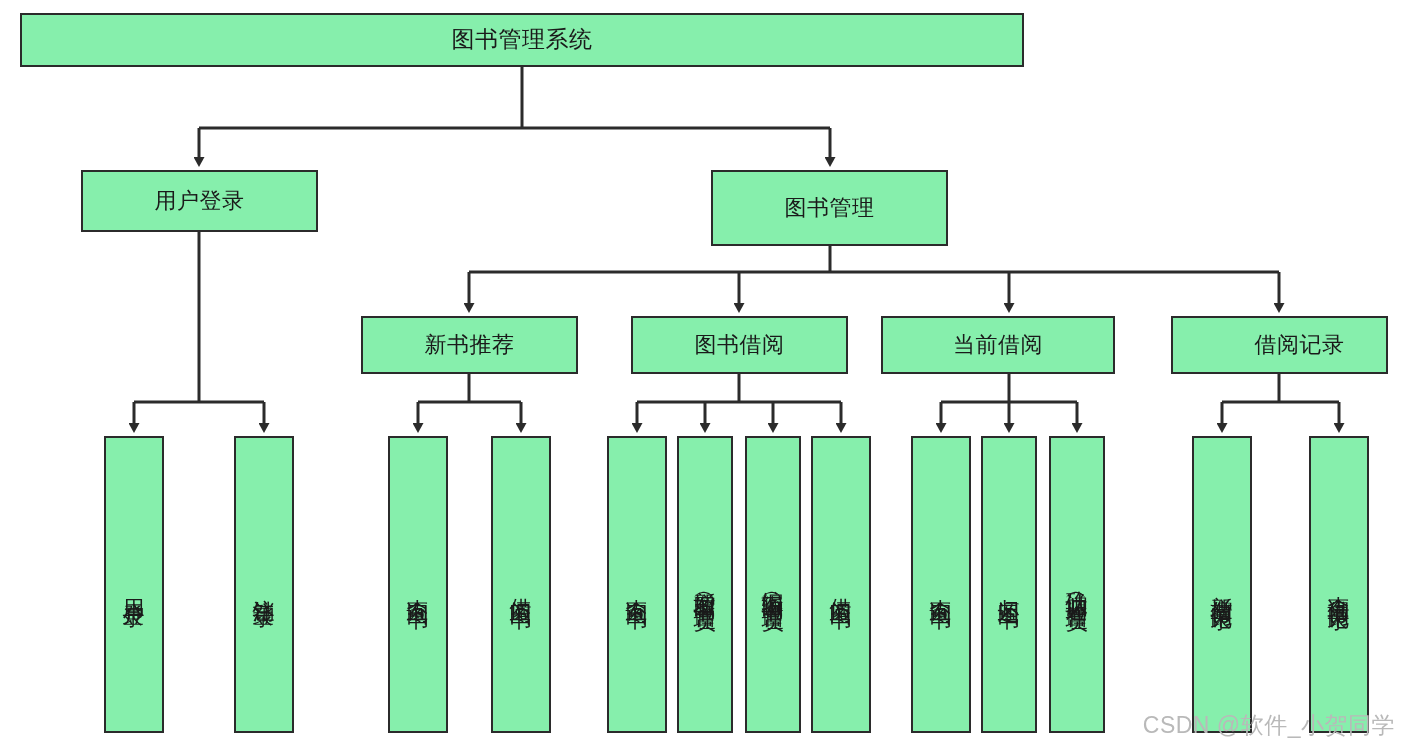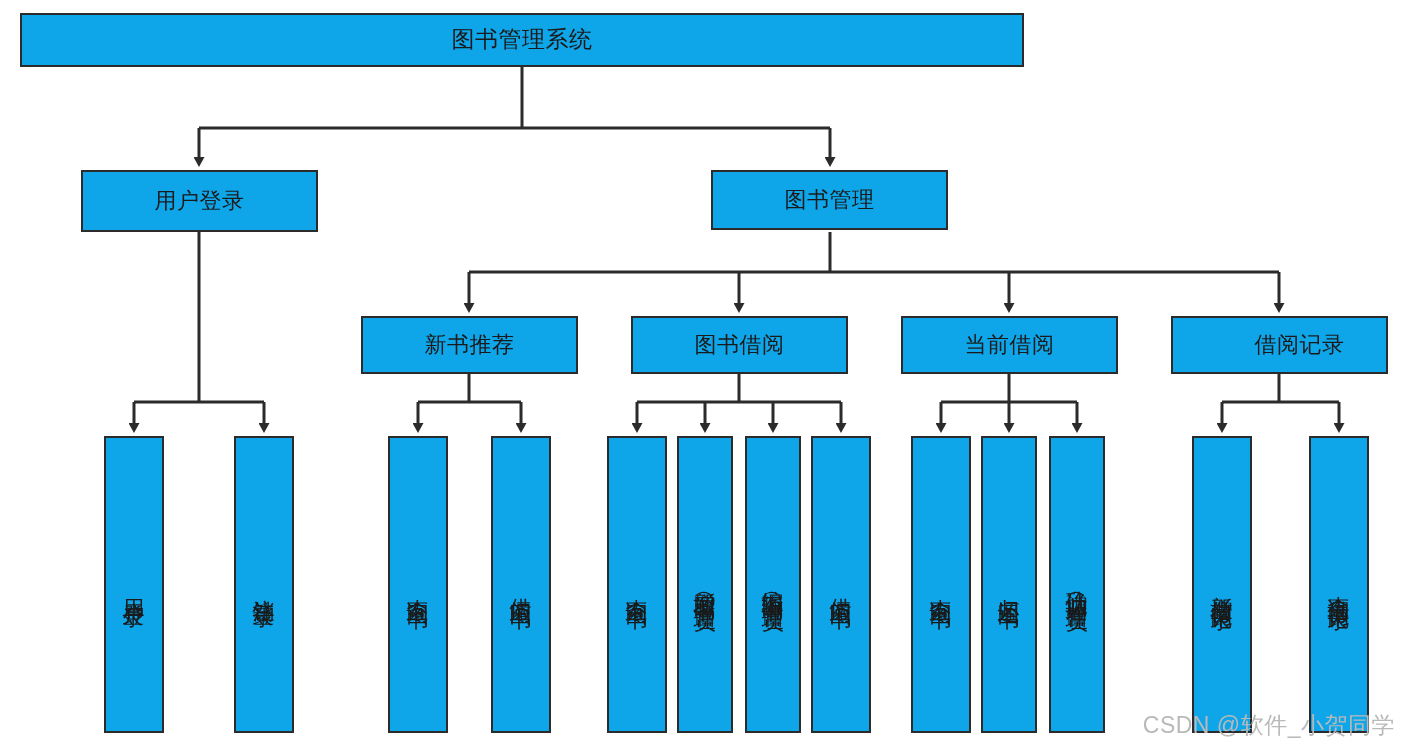--- a/index.html
+++ b/index.html
@@ -25,21 +25,21 @@
     left: 0;
     top: 0;
     width: 1405px;
     height: 747px;
     pointer-events: none;
   }
   .node {
     position: absolute;
     box-sizing: border-box;
     border: 2px solid #2b2b2b;
-    background: #0ea5e9;
+    background: #86efac;
     display: flex;
     align-items: center;
     justify-content: center;
     color: #1a1a1a;
   }
   .node .lbl {
     display: block;
     text-align: center;
     line-height: 1.18;
     letter-spacing: 0.5px;
@@ -130,31 +130,31 @@
     </g>
   </svg>
 
   <div class="node h root" style="left:20px; top:13px; width:1004px; height:54px;">
     <span class="lbl">图书管理系统</span>
   </div>
 
   <div class="node h lvl2" style="left:81px; top:170px; width:237px; height:62px;">
     <span class="lbl">用户登录</span>
   </div>
-  <div class="node h lvl2" style="left:711px; top:170px; width:237px; height:60px;">
+  <div class="node h lvl2" style="left:711px; top:170px; width:237px; height:76px;">
     <span class="lbl">图书管理</span>
   </div>
 
   <div class="node h lvl3" style="left:631px; top:316px; width:217px; height:58px;">
     <span class="lbl">图书借阅</span>
   </div>
   <div class="node h lvl3" style="left:361px; top:316px; width:217px; height:58px;">
     <span class="lbl">新书推荐</span>
   </div>
-  <div class="node h lvl3" style="left:901px; top:316px; width:217px; height:58px;">
+  <div class="node h lvl3" style="left:881px; top:316px; width:234px; height:58px;">
     <span class="lbl">当前借阅</span>
   </div>
   <div class="node h lvl3" style="left:1171px; top:316px; width:217px; height:58px;padding-left:40px;">
     <span class="lbl">借阅记录</span>
   </div>
 
   <div class="node v" style="left:104px; top:436px; width:60px; height:297px;">
     <span class="lbl">用户登录</span>
   </div>
   <div class="node v" style="left:234px; top:436px; width:60px; height:297px;">

